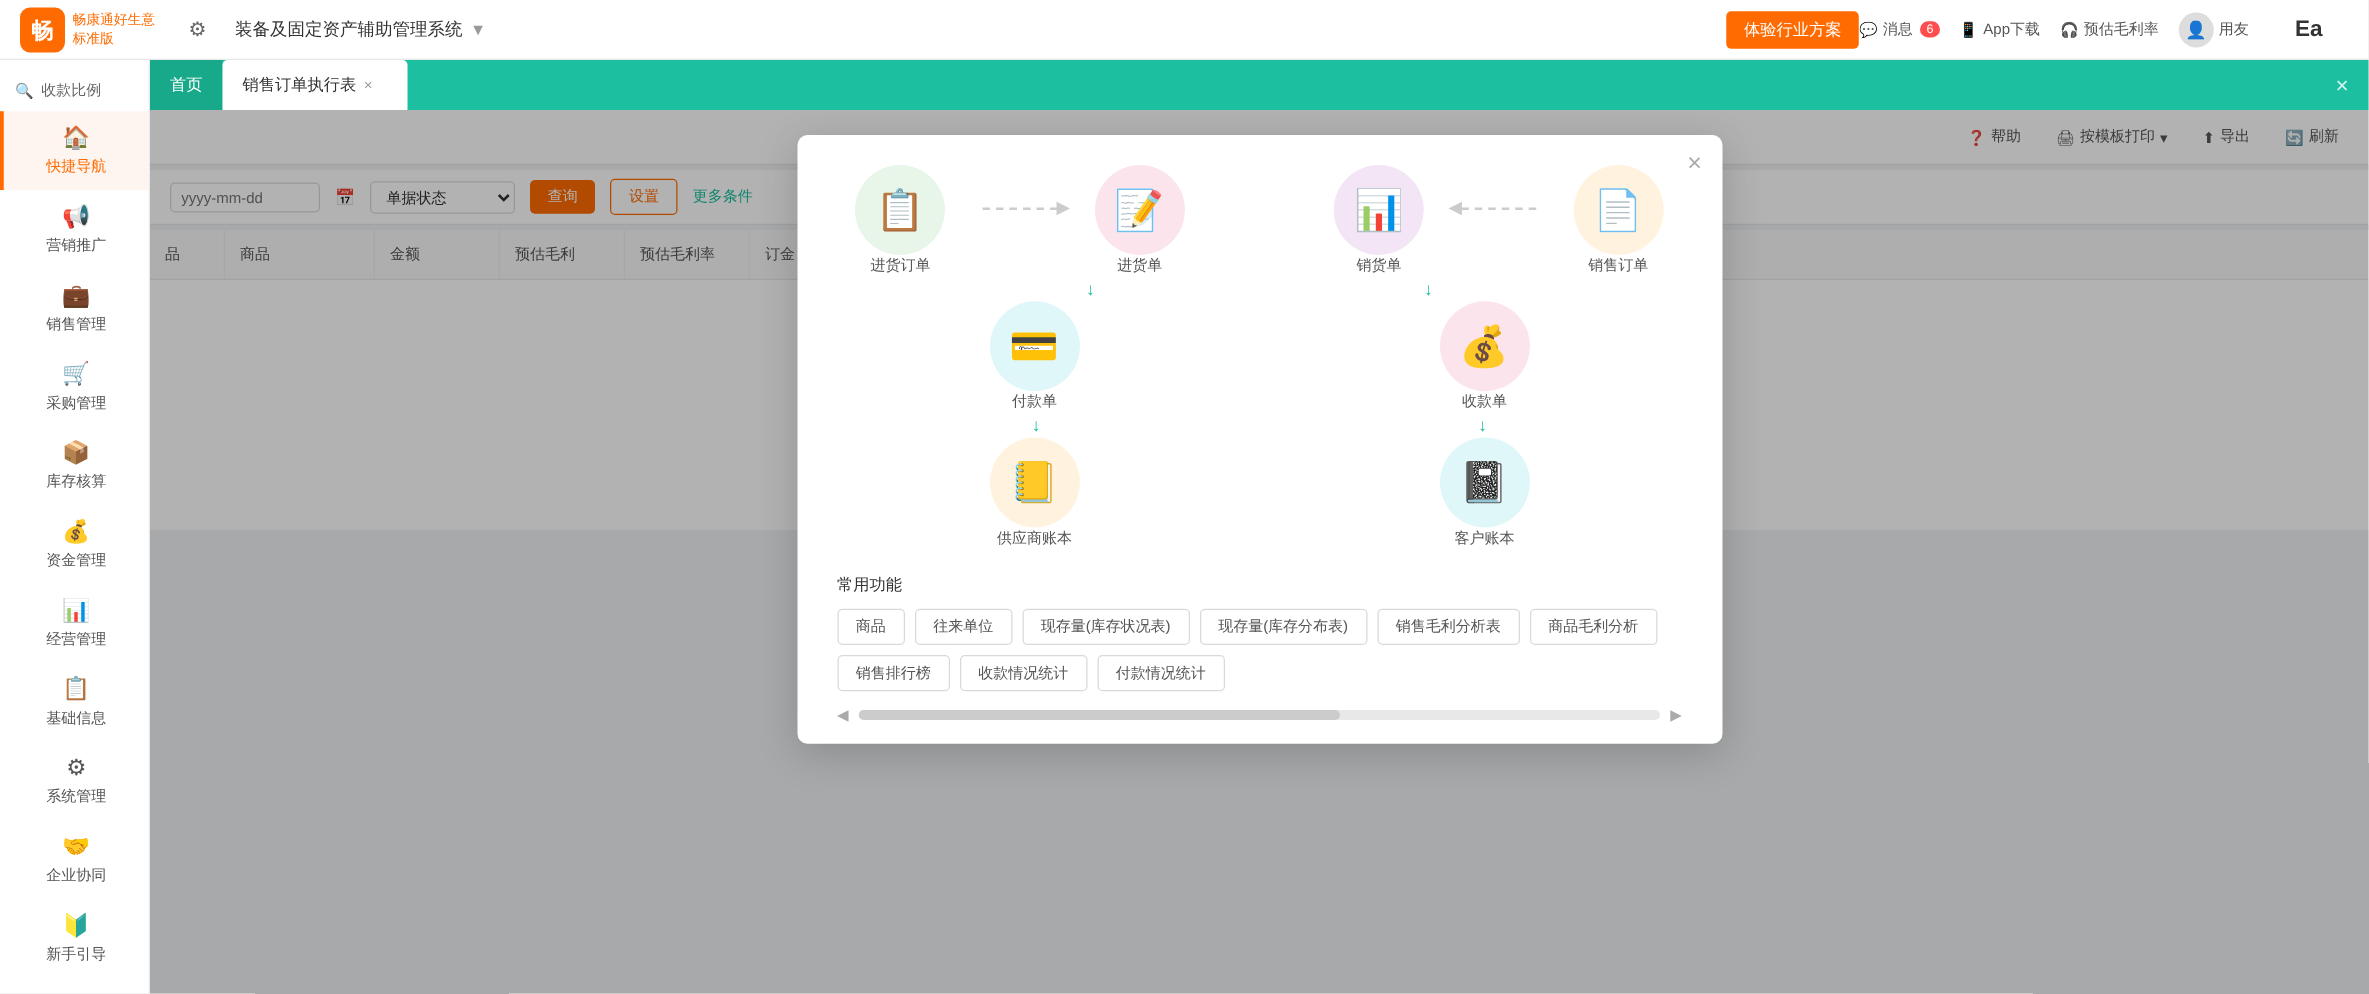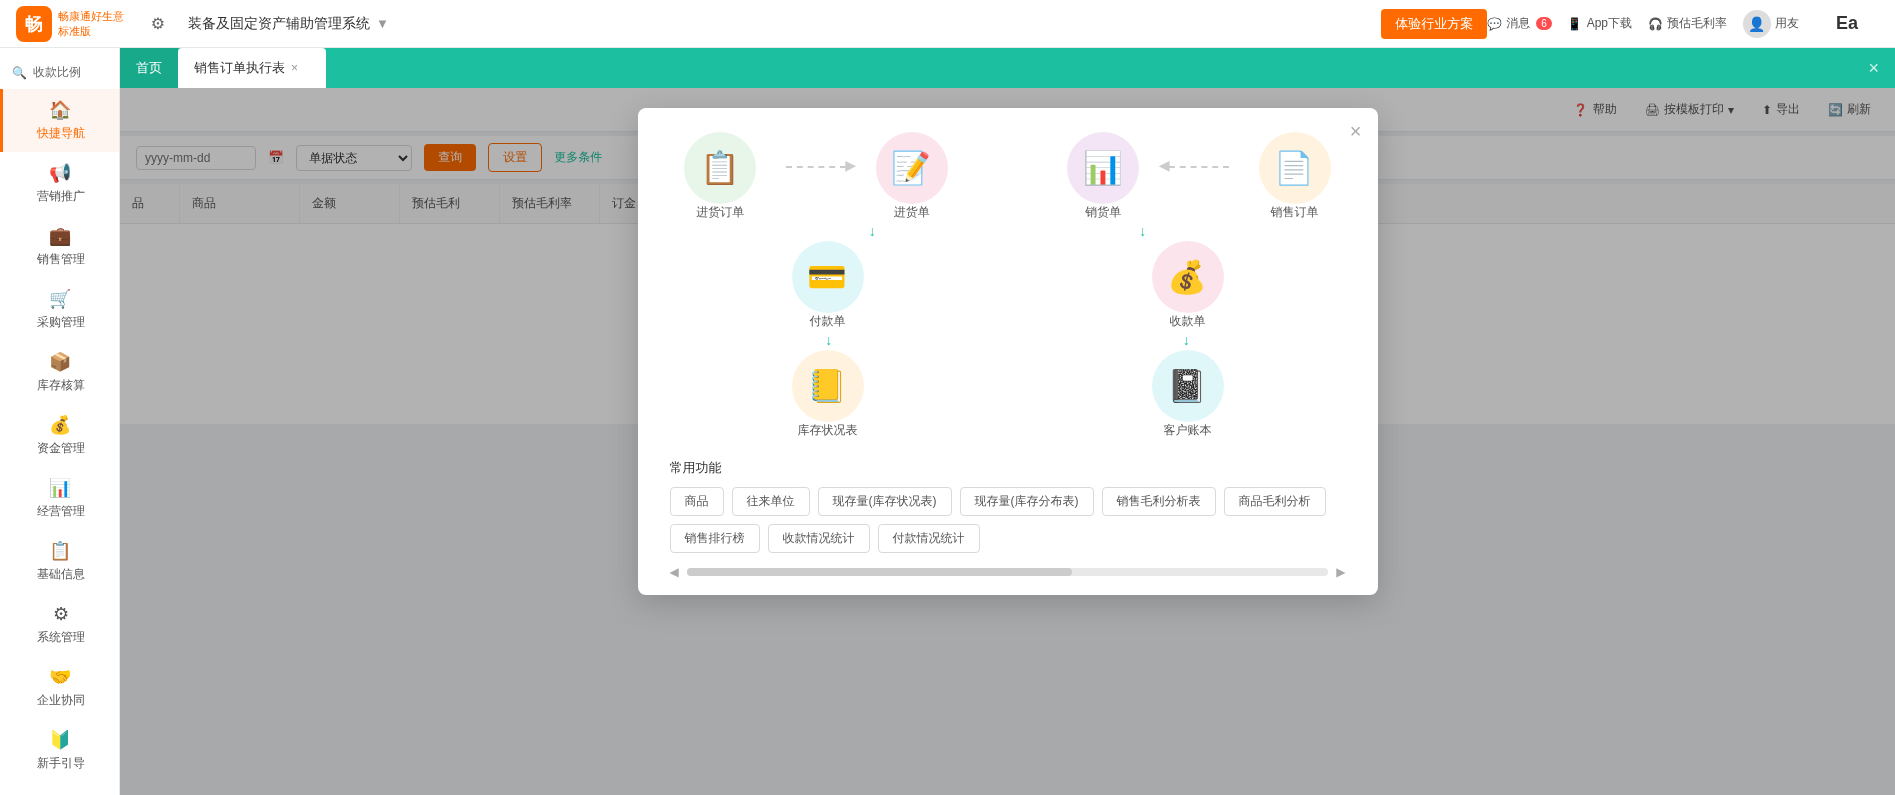--- a/index.html
+++ b/index.html
@@ -642,21 +642,21 @@
               <span class="arrow-down">↓</span>
             </div>
           </div>
 
           <div style="display:flex;align-items:center;justify-content:space-around;margin-bottom:20px;padding: 0 80px;">
 
             <div class="col-center">
               <div class="flow-circle" style="background:#fff3e0;">
                 <span style="font-size:32px;color:#ff9800;">📒</span>
               </div>
-              <span class="flow-label">库存状况表</span>
+              <span class="flow-label">供应商账本</span>
             </div>
             <div style="width:120px;"></div>
 
             <div class="col-center">
               <div class="flow-circle" style="background:#e0f7fa;">
                 <span style="font-size:32px;color:#00bcd4;">📓</span>
               </div>
               <span class="flow-label">客户账本</span>
             </div>
           </div>

